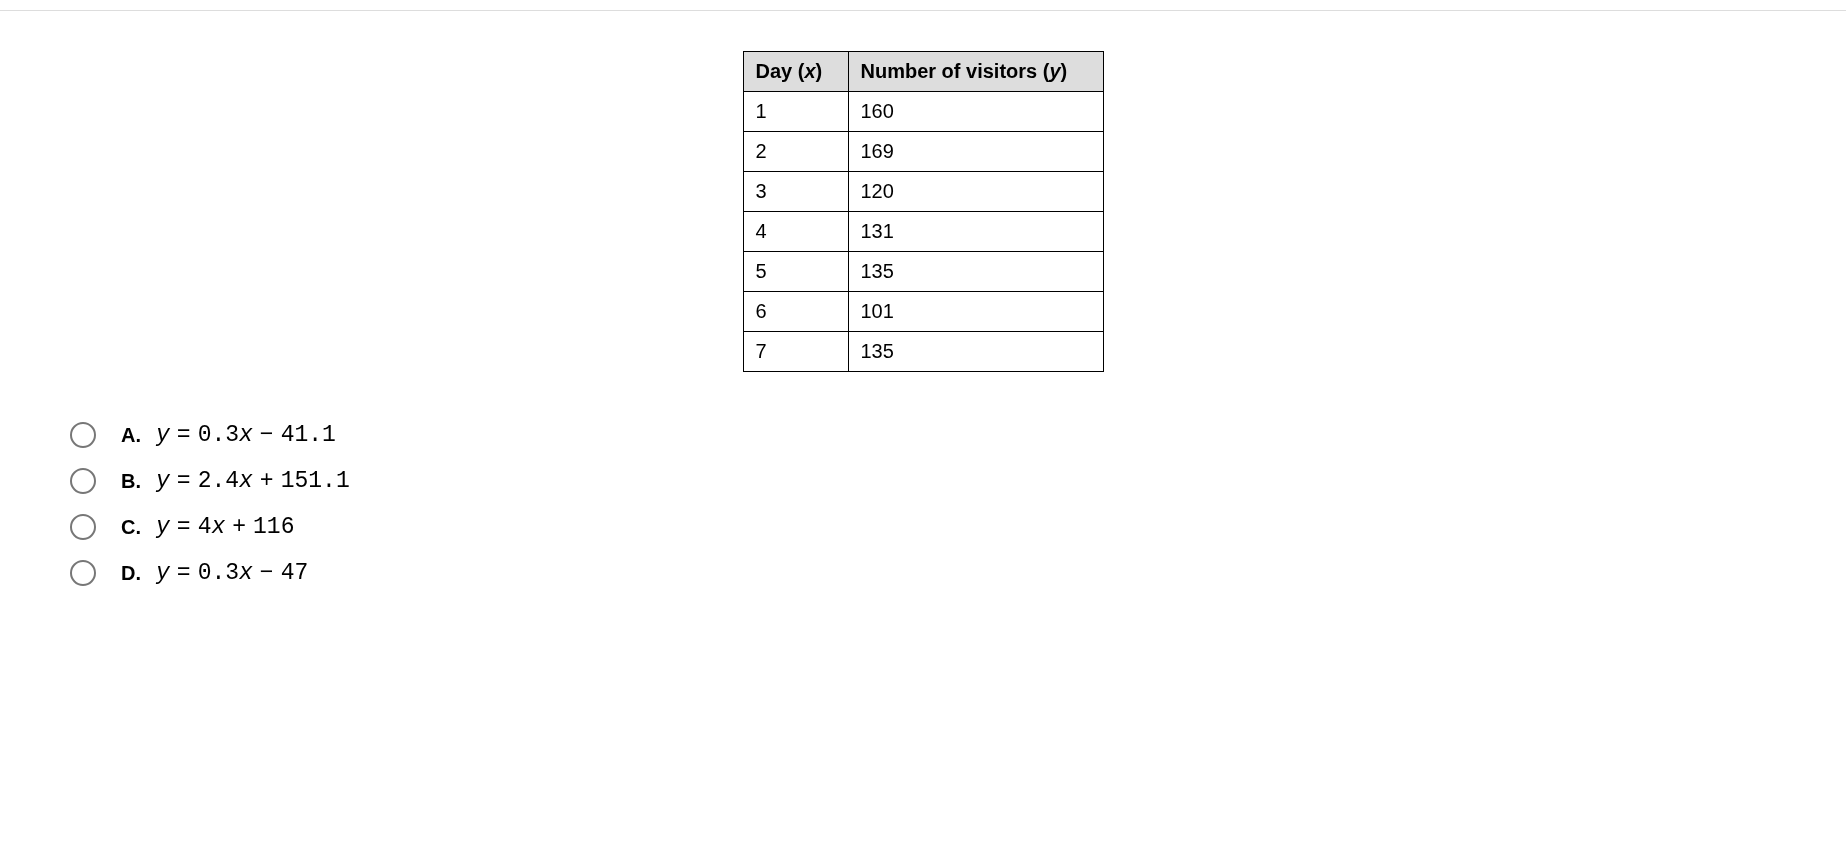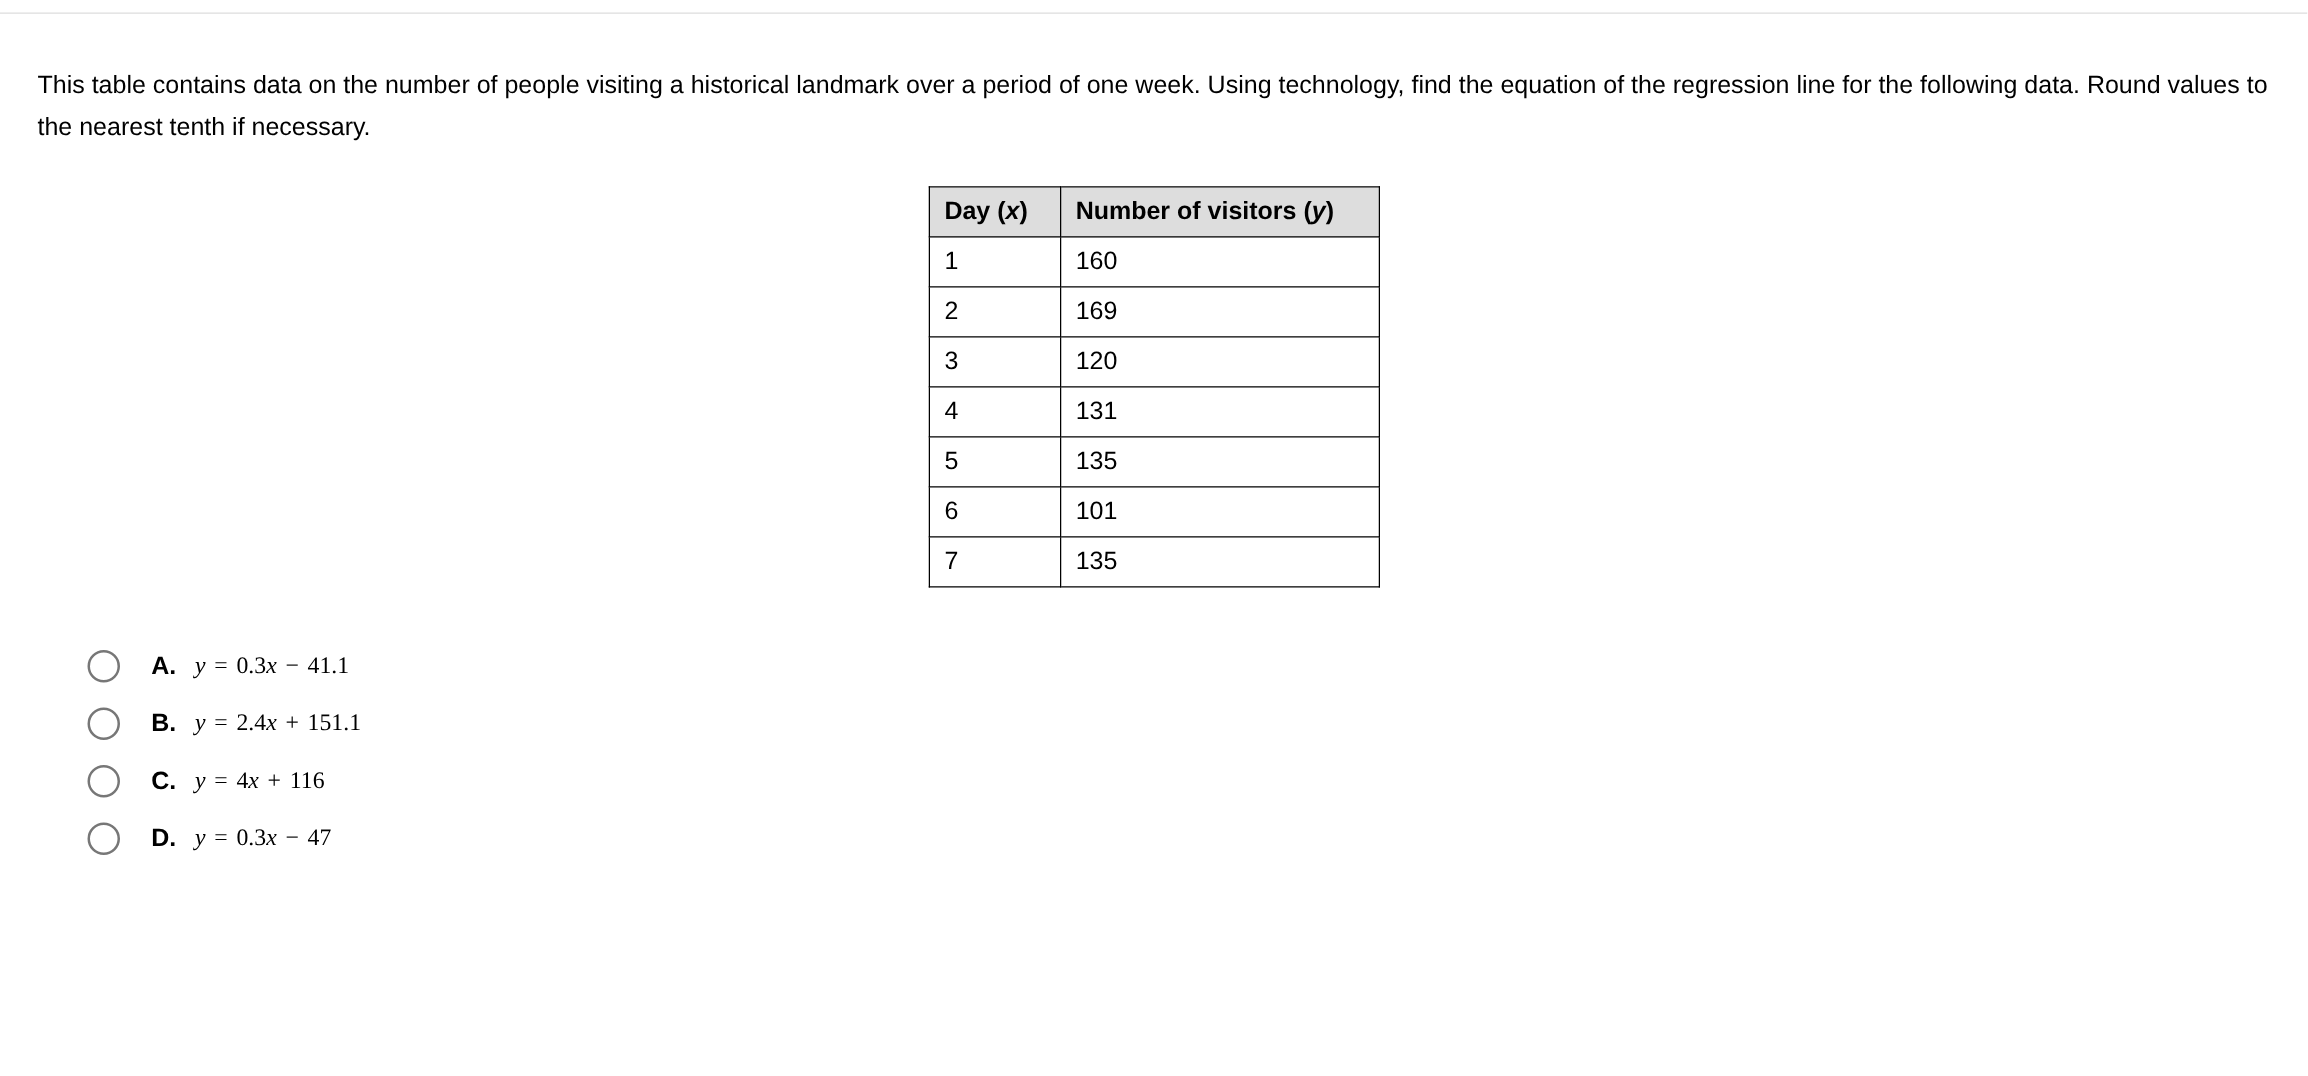--- a/index.html
+++ b/index.html
@@ -58,34 +58,33 @@
     border-radius: 50%;
     margin-right: 25px;
     flex-shrink: 0;
   }
   .option-label {
     font-weight: bold;
     width: 35px;
     flex-shrink: 0;
   }
   .equation {
-    font-family: Liberation Serif, serif;
-    font-size: 19px;
+    font-family: Liberation Mono, monospace;
+    font-size: 23px;
   }
   .eqvar { font-style: italic; }
   .eqsp { margin: 0 7px; display:inline-block; }
 </style>
 </head>
 <body>
 
 <div class="top-divider"></div>
 
 <div class="content">
 
-  <div class="question-text">This table contains data on the number of people visiting a historical landmark over a period of one week. Using technology, find the equation of the regression line for the following data. Round values to the nearest tenth if necessary.</div>
 
   <table class="data-table">
     <thead>
       <tr>
         <th>
           <span>Day (</span><span class="italic">x</span><span>)</span>
         </th>
         <th>
           <span>Number of visitors (</span><span class="italic">y</span><span>)</span>
         </th>

